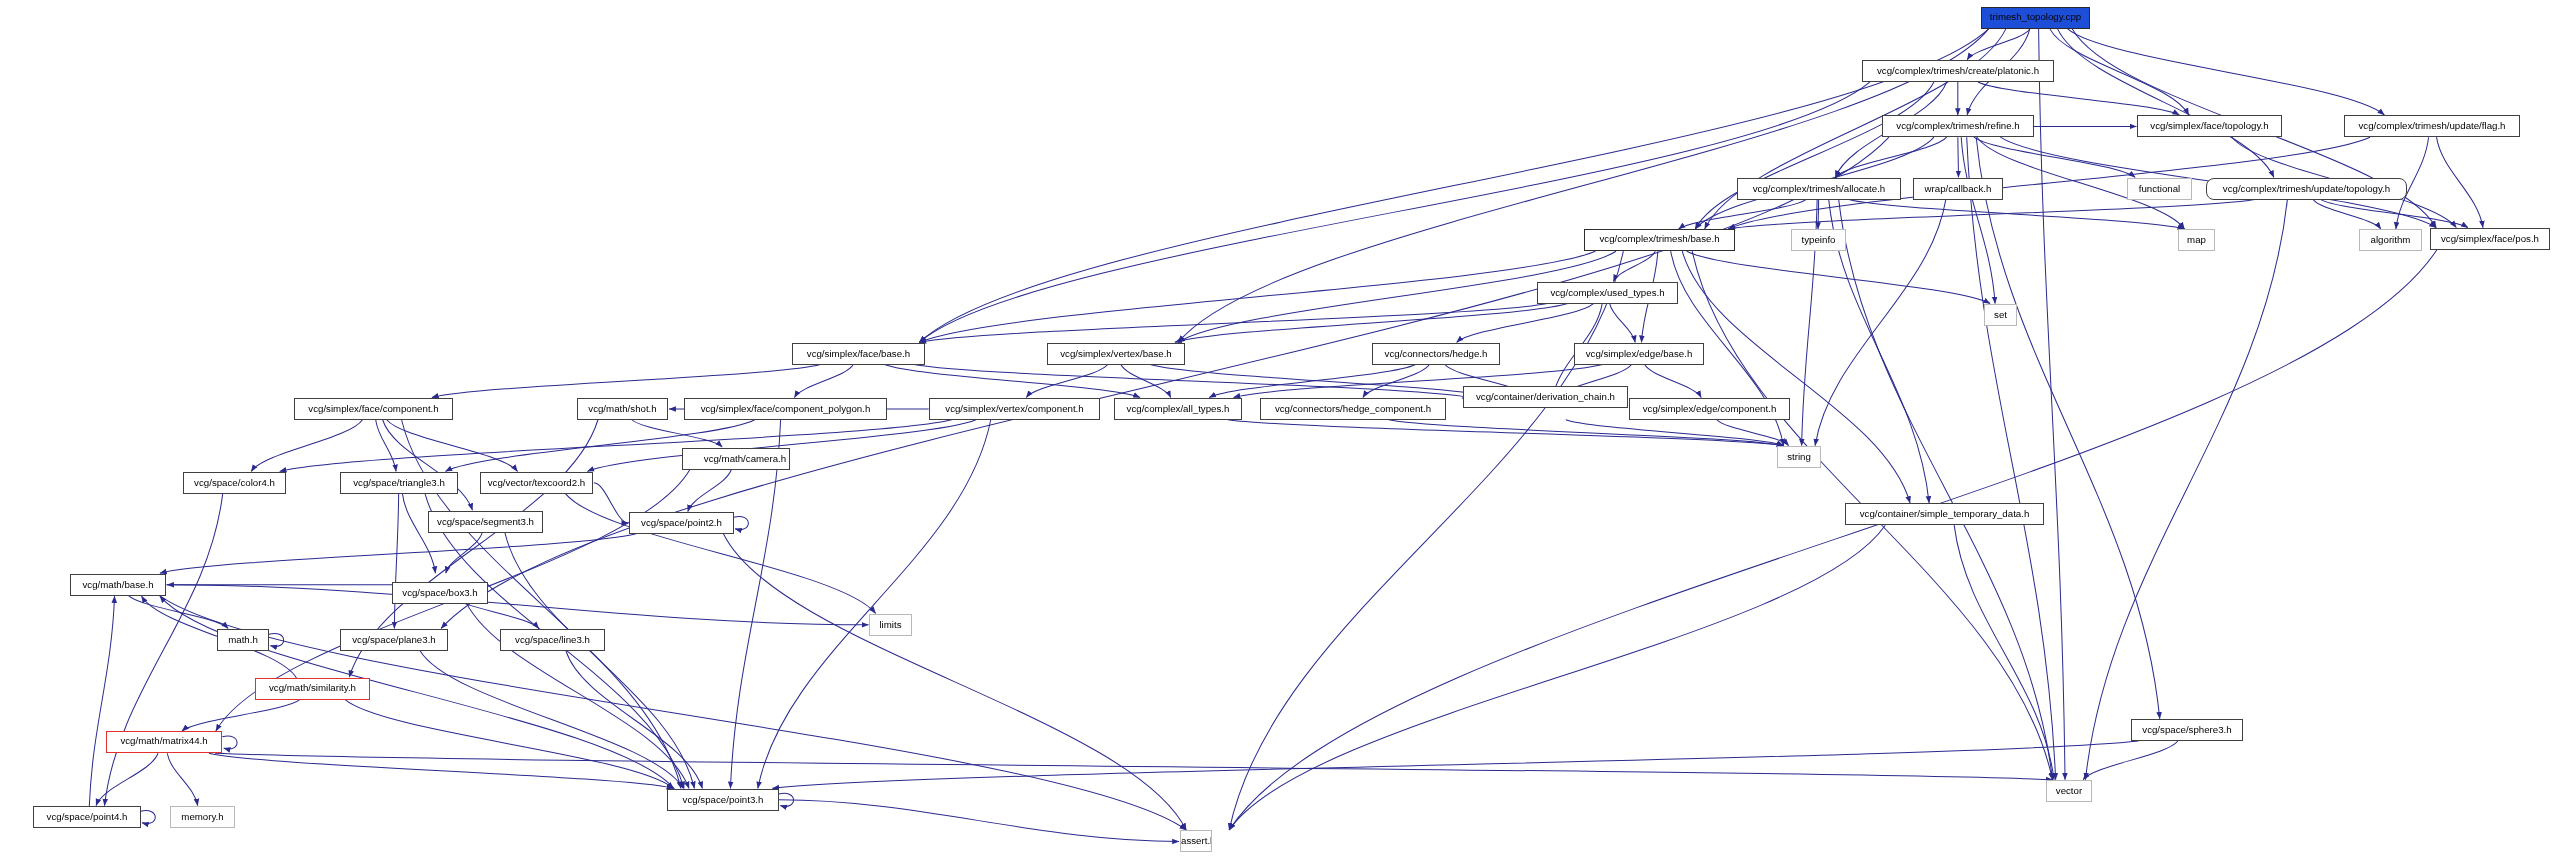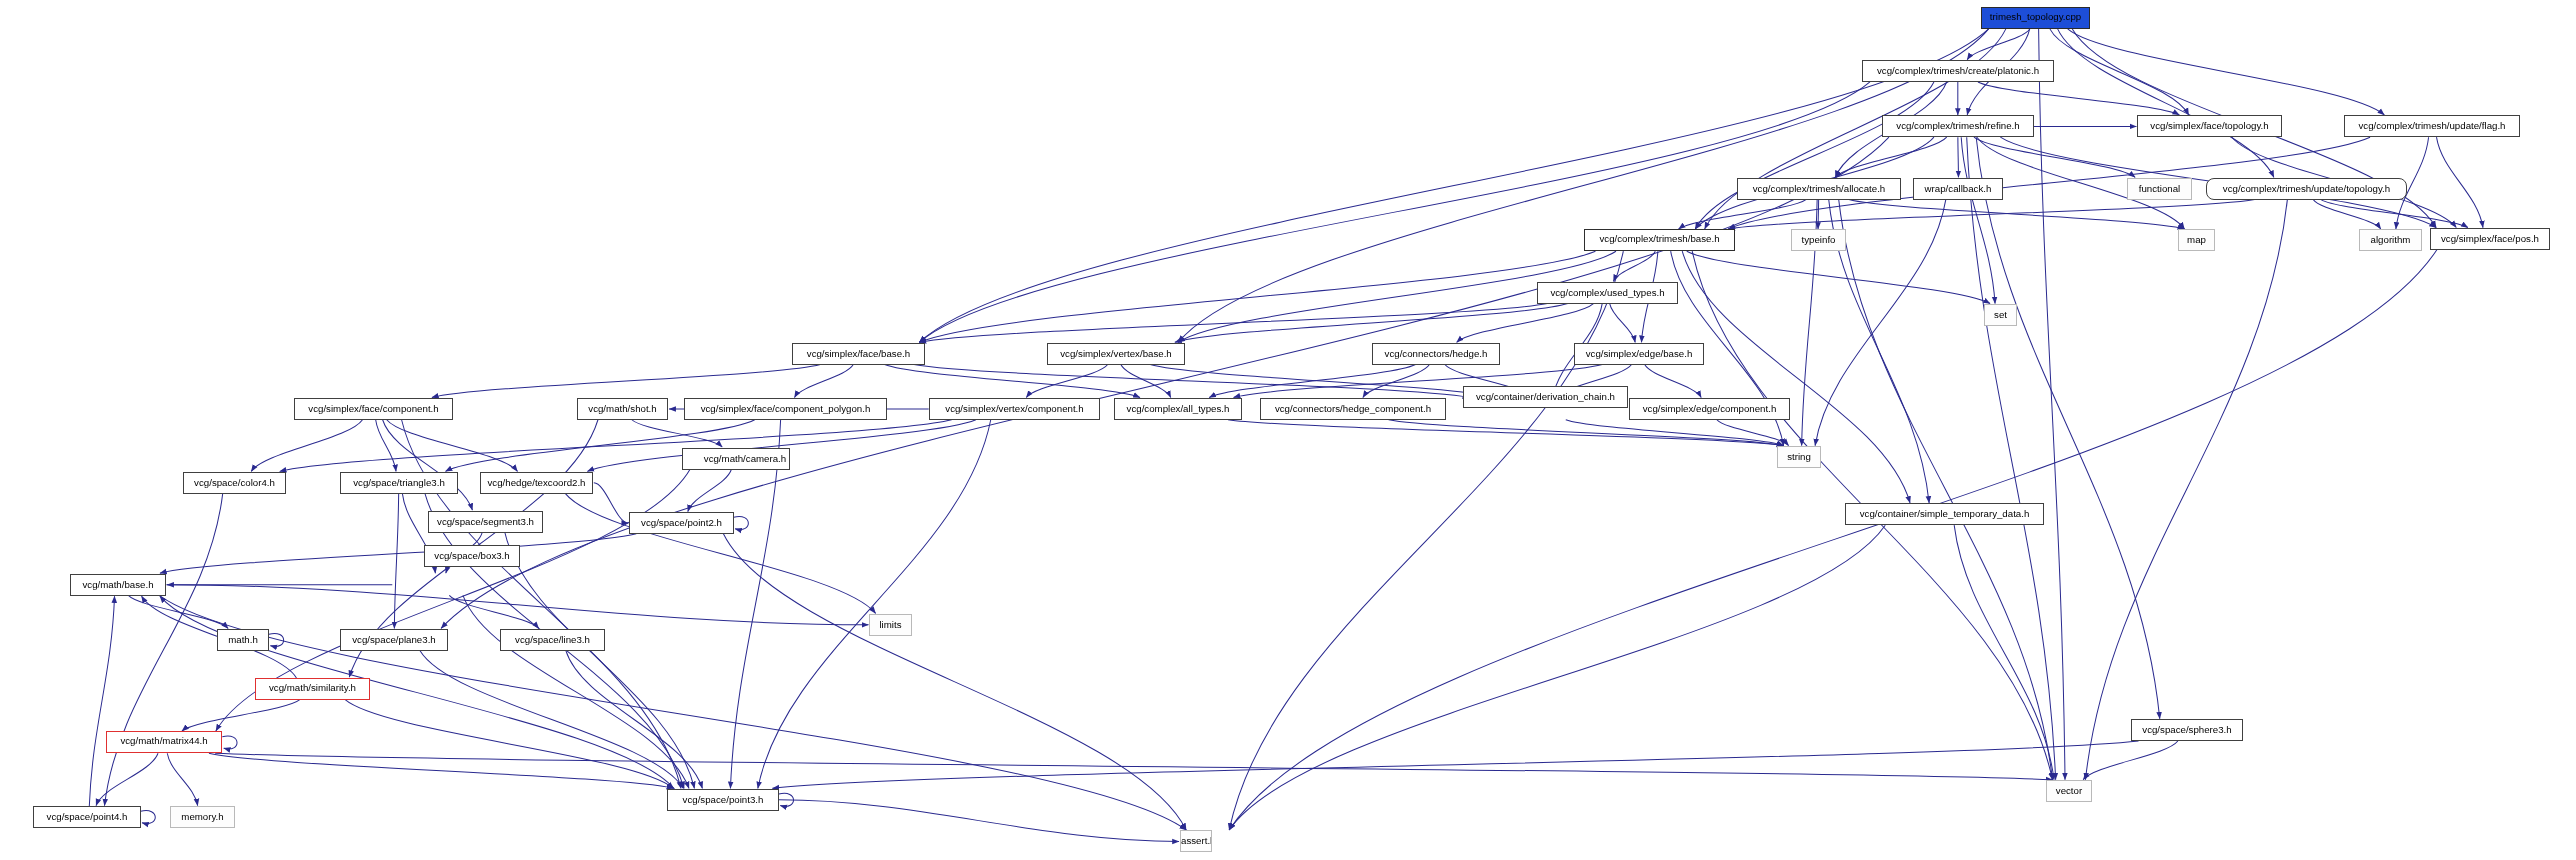--- a/index.html
+++ b/index.html
@@ -178,26 +178,26 @@
       <div class="node" style="left: 684px; top: 398px; width: 203px;">vcg/simplex/face/component_polygon.h</div>
       <div class="node" style="left: 929px; top: 398px; width: 171px;">vcg/simplex/vertex/component.h</div>
       <div class="node" style="left: 1114px; top: 398px; width: 128px;">vcg/complex/all_types.h</div>
       <div class="node" style="left: 1260px; top: 398px; width: 186px;">vcg/connectors/hedge_component.h</div>
       <div class="node" style="left: 1463px; top: 386px; width: 165px;">vcg/container/derivation_chain.h</div>
       <div class="node" style="left: 1629px; top: 398px; width: 161px;">vcg/simplex/edge/component.h</div>
       <div class="node" style="left: 682px; top: 448px; width: 108px; padding-left: 18px;">vcg/math/camera.h</div>
       <div class="node gray" style="left: 1777px; top: 446px; width: 44px;">string</div>
       <div class="node" style="left: 183px; top: 472px; width: 103px;">vcg/space/color4.h</div>
       <div class="node" style="left: 340px; top: 472px; width: 118px;">vcg/space/triangle3.h</div>
-      <div class="node" style="left: 480px; top: 472px; width: 113px;">vcg/hedge/texcoord2.h</div>
+      <div class="node" style="left: 480px; top: 472px; width: 113px;">vcg/vector/texcoord2.h</div>
       <div class="node" style="left: 428px; top: 511px; width: 115px;">vcg/space/segment3.h</div>
       <div class="node" style="left: 629px; top: 512px; width: 105px;">vcg/space/point2.h</div>
       <div class="node" style="left: 1845px; top: 503px; width: 199px;">vcg/container/simple_temporary_data.h</div>
       <div class="node" style="left: 70px; top: 574px; width: 96px;">vcg/math/base.h</div>
-      <div class="node" style="left: 392px; top: 545px; width: 96px; margin-left: 32px;">vcg/space/box3.h</div>
+      <div class="node" style="left: 392px; top: 582px; width: 96px;">vcg/space/box3.h</div>
       <div class="node" style="left: 217px; top: 629px; width: 52px;">math.h</div>
       <div class="node" style="left: 340px; top: 629px; width: 108px;">vcg/space/plane3.h</div>
       <div class="node" style="left: 500px; top: 629px; width: 105px;">vcg/space/line3.h</div>
       <div class="node gray" style="left: 869px; top: 614px; width: 43px;">limits</div>
       <div class="node red" style="left: 255px; top: 678px; width: 115px;">vcg/math/similarity.h</div>
       <div class="node red" style="left: 106px; top: 731px; width: 116px;">vcg/math/matrix44.h</div>
       <div class="node" style="left: 2131px; top: 719px; width: 112px;">vcg/space/sphere3.h</div>
       <div class="node" style="left: 33px; top: 806px; width: 108px;">vcg/space/point4.h</div>
       <div class="node gray" style="left: 170px; top: 806px; width: 65px;">memory.h</div>
       <div class="node" style="left: 667px; top: 789px; width: 112px;">vcg/space/point3.h</div>

